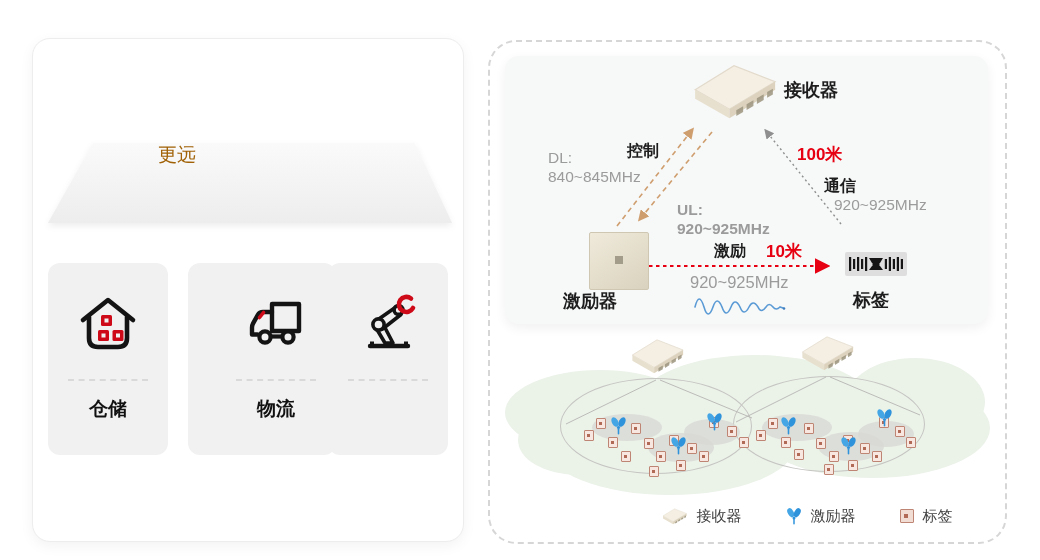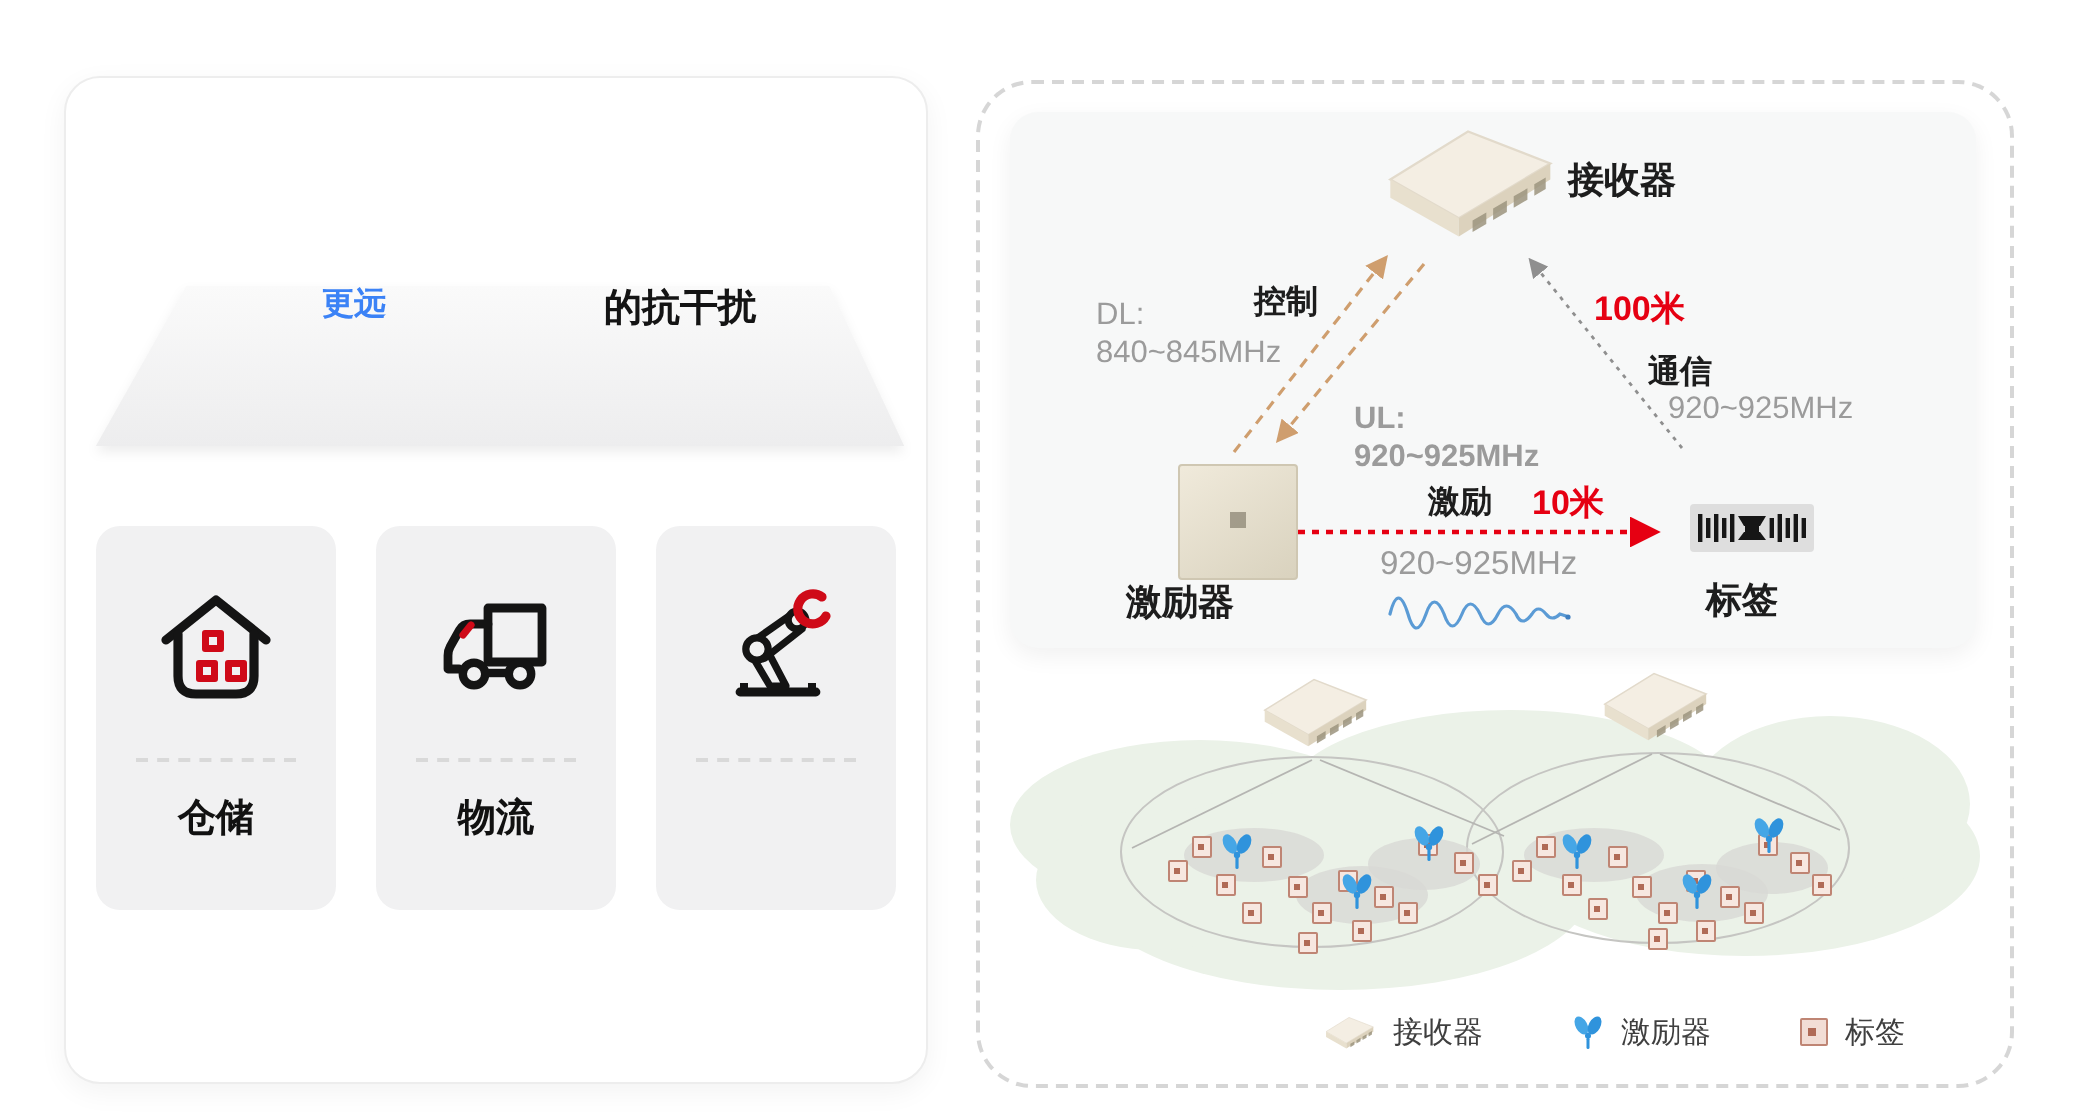--- a/index.html
+++ b/index.html
@@ -9,21 +9,21 @@
 
   
   .left-card{position:absolute;left:32px;top:38px;width:430px;height:502px;
              background:#fff;border:1px solid #ededed;border-radius:18px;
              box-shadow:0 4px 14px rgba(0,0,0,.05);}
   .stage-wrap{position:absolute;left:32px;top:143px;width:430px;height:80px;
               filter:drop-shadow(0 3px 3px rgba(0,0,0,.07));}
   .stage{width:100%;height:100%;background:linear-gradient(180deg,#fafafa 0%,#ededee 100%);
          clip-path:polygon(14.2% 0,89% 0,97.7% 100%,3.7% 100%);}
   .benefit{position:absolute;width:140px;text-align:center;line-height:1.18;}
-  .benefit .hl{color:#3b82f6;font-weight:bold;font-size:16px;}
+  .benefit .hl{color:#a16207;font-weight:normal;font-size:19px;}
   .benefit .desc{color:#141414;font-weight:bold;font-size:19px;}
   .uc-card{position:absolute;top:263px;width:120px;height:192px;background:#f1f1f2;
            border-radius:12px;}
   .uc-card svg{display:block;margin:28px auto 0;}
   .uc-divider{width:80px;margin:24px auto 0;border-top:2px dashed #d9d9d9;}
   .uc-label{margin-top:15px;text-align:center;font-size:19px;font-weight:bold;color:#111;}
 
   
   .right-panel{position:absolute;left:488px;top:40px;width:515px;height:500px;
                border:2px dashed #d6d6d6;border-radius:28px;}
@@ -87,21 +87,20 @@
   <div class="left-card"></div>
 
   <div class="stage-wrap">
     <div class="stage"></div>
   </div>
 
   <div class="benefit abs" style="left:107px;top:144px;">
     <div class="hl">更远</div>
   </div>
   <div class="benefit abs" style="left:270px;top:144px;">
-    <div class="desc">的抗干扰</div>
   </div>
 
   <div class="uc-card" style="left:48px;">
     <svg width="64" height="64" viewBox="0 0 64 64">
       <path d="M7 29 L32 9 L57 29" fill="none" stroke="#141414" stroke-width="4.6" stroke-linecap="round" stroke-linejoin="round"></path>
       <path d="M13 26 V47 q0 9 9 9 h20 q9 0 9 -9 V26" fill="none" stroke="#141414" stroke-width="4.6" stroke-linecap="round"></path>
       <g fill="#cf0a18">
         <rect x="25" y="24" width="11" height="11" rx="1.5"></rect>
         <rect x="22" y="39" width="11" height="11" rx="1.5"></rect>
         <rect x="36.5" y="39" width="11" height="11" rx="1.5"></rect>
@@ -109,21 +108,21 @@
       <g fill="#f1f1f2">
         <rect x="28.5" y="27.5" width="4" height="4"></rect>
         <rect x="25.5" y="42.5" width="4" height="4"></rect>
         <rect x="40" y="42.5" width="4" height="4"></rect>
       </g>
     </svg>
     <div class="uc-divider"></div>
     <div class="uc-label">仓储</div>
   </div>
 
-  <div class="uc-card" style="left:188px;">
+  <div class="uc-card" style="left:188px;padding-left:28px;">
     <svg width="64" height="64" viewBox="0 0 64 64">
       <rect x="28" y="13" width="27" height="27" fill="none" stroke="#141414" stroke-width="4.4" stroke-linejoin="round"></rect>
       <path d="M28 21 h-9 c-2.2 0 -4.2 1.2 -5.3 3.1 l-4.6 8.2 c-0.8 1.4 -1.1 2.9 -1.1 4.5 V43.5 h5.5" fill="none" stroke="#141414" stroke-width="4.4" stroke-linecap="round" stroke-linejoin="round"></path>
       <line x1="15.5" y1="26.5" x2="19.5" y2="21.5" stroke="#cf0a18" stroke-width="3.6" stroke-linecap="round"></line>
       <circle cx="21" cy="46" r="5.6" fill="#f1f1f2" stroke="#141414" stroke-width="4.2"></circle>
       <circle cx="44" cy="46" r="5.6" fill="#f1f1f2" stroke="#141414" stroke-width="4.2"></circle>
       <line x1="27.5" y1="45.5" x2="37.5" y2="45.5" stroke="#141414" stroke-width="4.2"></line>
     </svg>
     <div class="uc-divider"></div>
     <div class="uc-label">物流</div>

